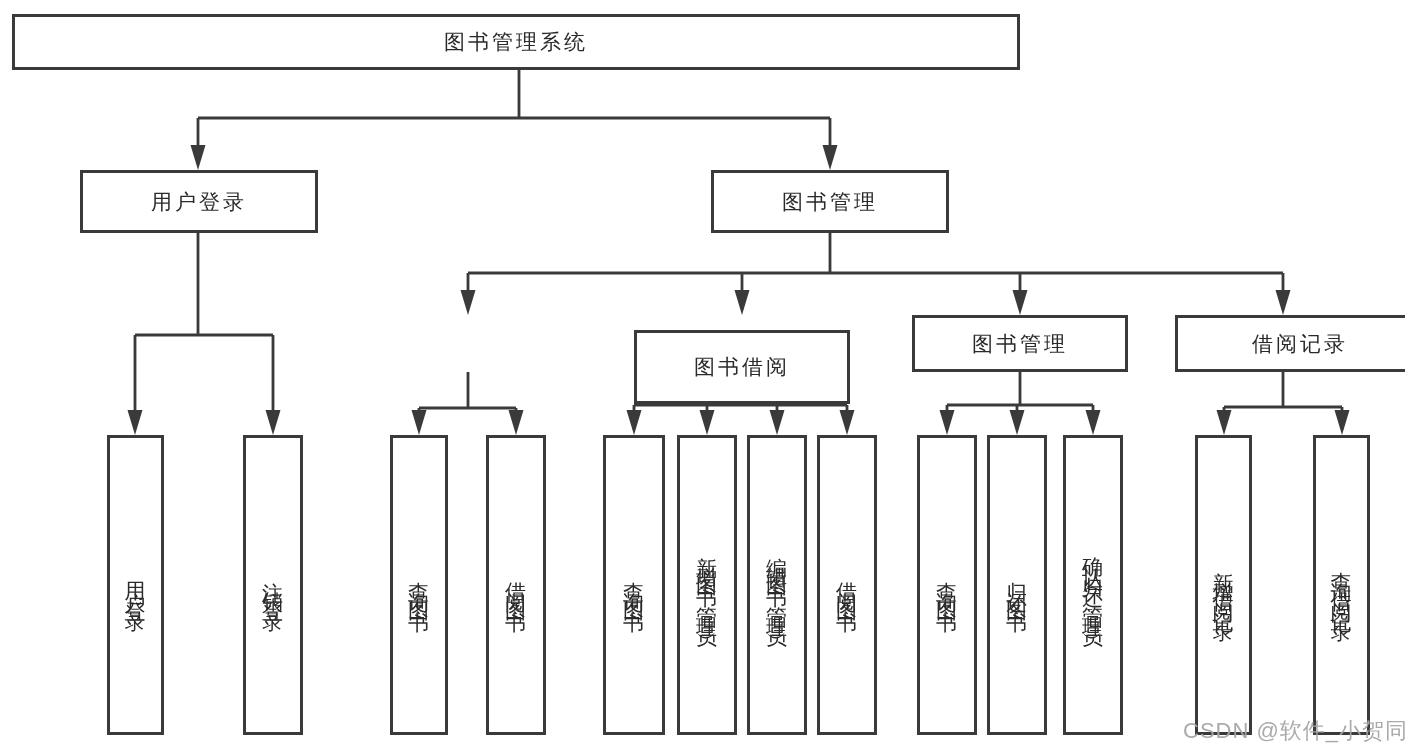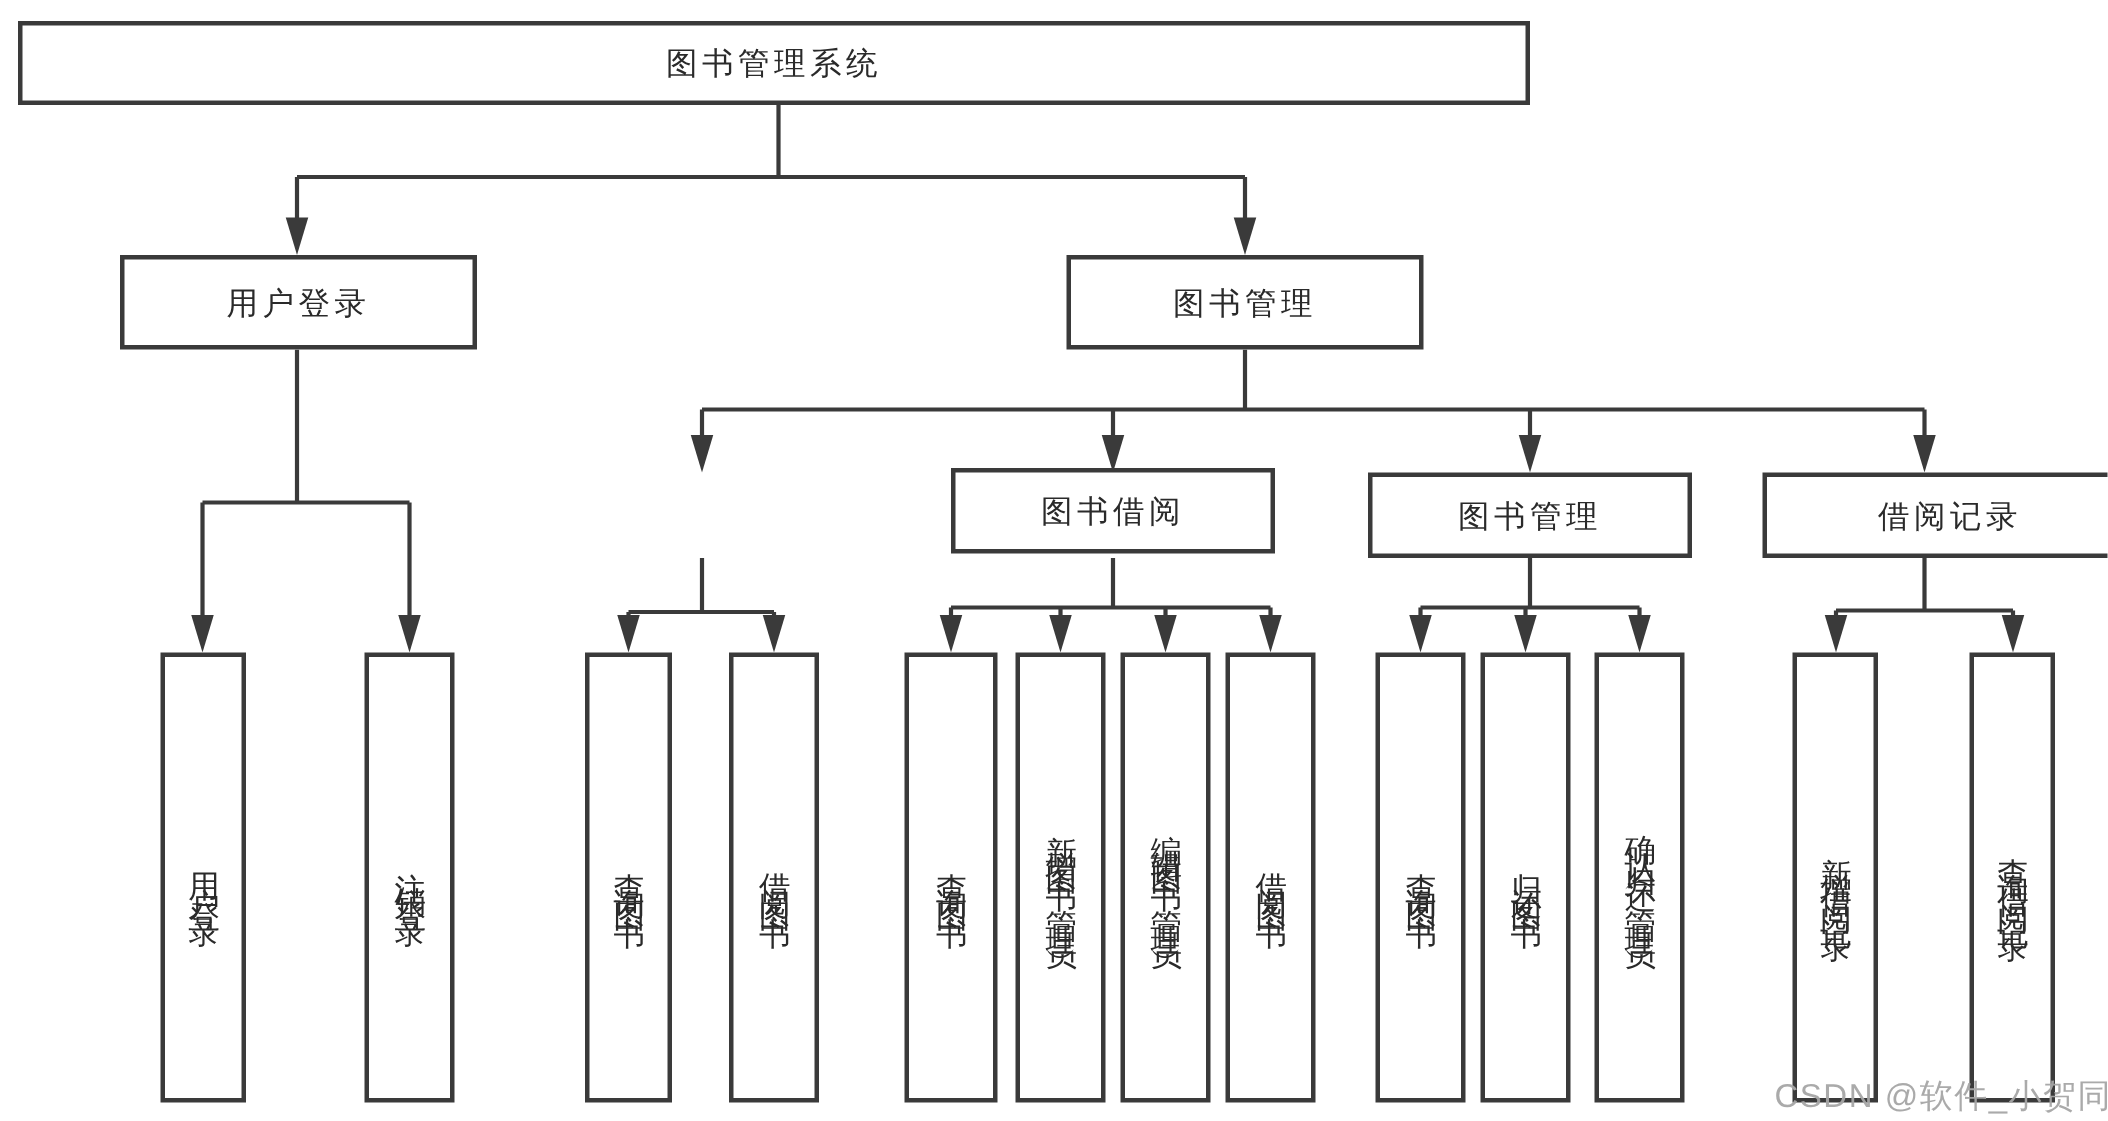--- a/index.html
+++ b/index.html
@@ -101,21 +101,21 @@
     <span class="lbl">图书管理系统</span>
   </div>
 
   <div class="box" style="left:80px;top:170px;width:238px;height:63px">
     <span class="lbl">用户登录</span>
   </div>
   <div class="box" style="left:711px;top:170px;width:238px;height:63px">
     <span class="lbl">图书管理</span>
   </div>
 
-  <div class="box" style="left:634px;top:312px;width:216px;height:57px">
+  <div class="box" style="left:634px;top:330px;width:216px;height:74px">
     <span class="lbl">图书借阅</span>
   </div>
   <div class="box" style="left:912px;top:315px;width:216px;height:57px">
     <span class="lbl">图书管理</span>
   </div>
   <div class="box" style="left:1175px;top:315px;width:250px;height:57px">
     <span class="lbl">借阅记录</span>
   </div>
 
   <div class="box" style="left:107px;top:435px;width:57px;height:300px">

